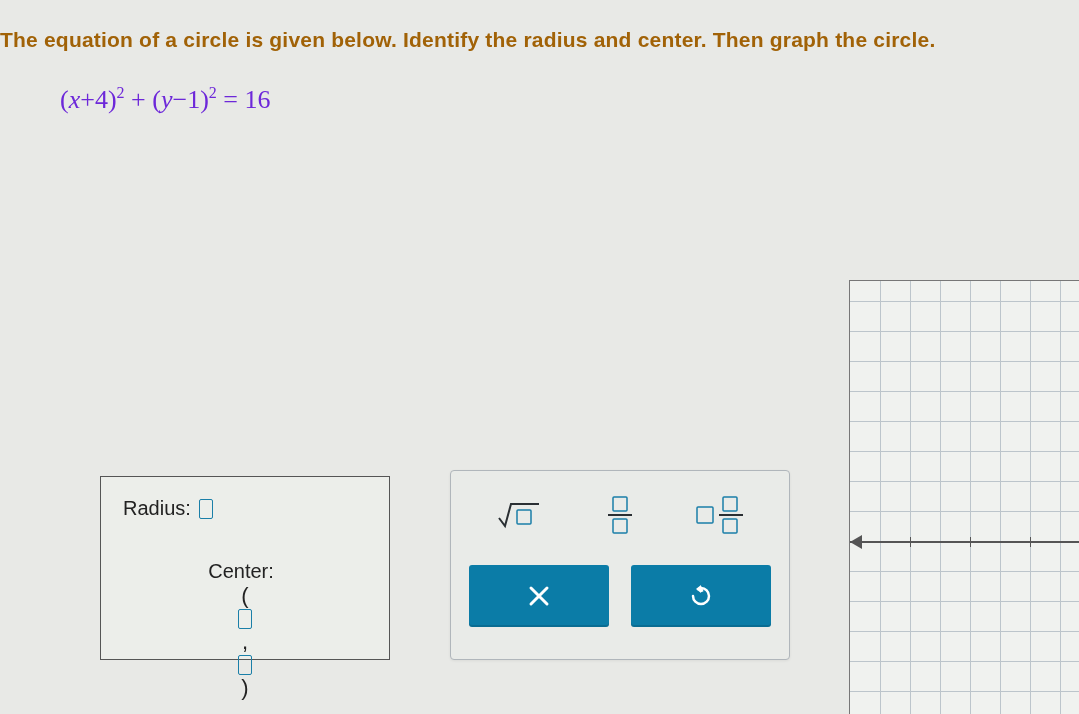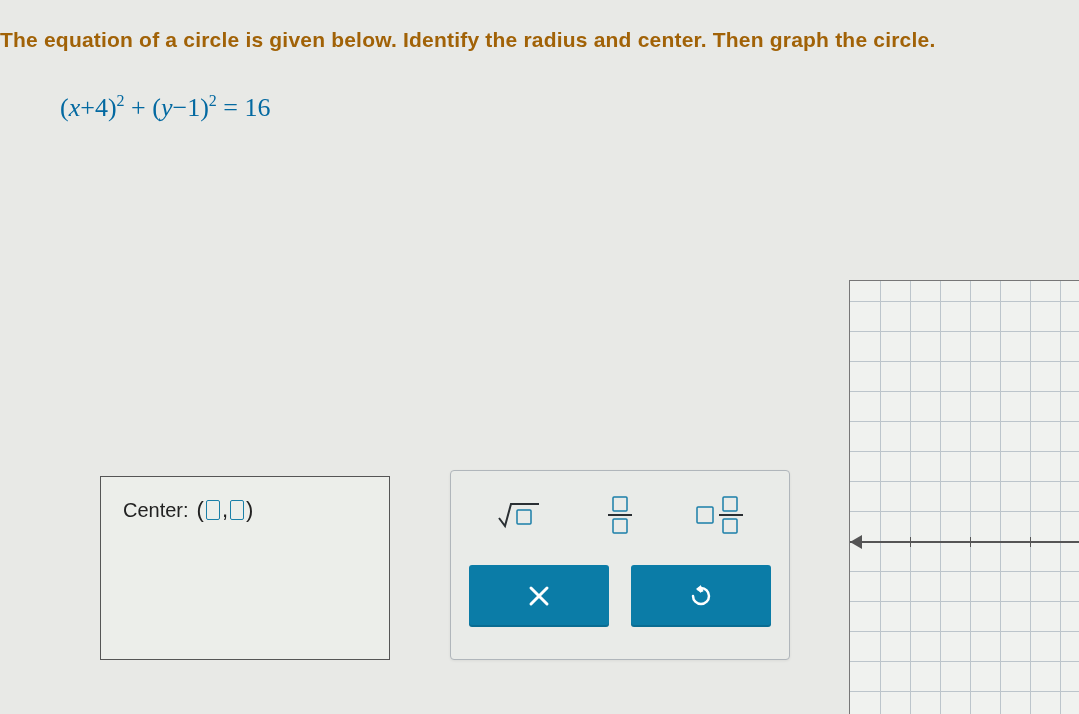--- a/index.html
+++ b/index.html
@@ -16,26 +16,26 @@
       position: absolute;
       top: 28px;
       left: 0px;
       font-size: 21px;
       font-weight: 600;
       color: #a16207;
       letter-spacing: 0.2px;
     }
     .equation {
       position: absolute;
-      top: 92px;
+      top: 84px;
       left: 60px;
       font-family: 'Times New Roman', serif;
       font-size: 26px;
       font-style: italic;
-      color: #0369a1;
+      color: #6d28d9;
     }
     .equation .paren { font-style: normal; }
     .equation sup { font-size: 16px; vertical-align: super; font-style: normal; }
     .equation .eq { font-style: normal; }
     .equation .num { font-style: normal; }
 
     .answer-box {
       position: absolute;
       left: 100px;
       top: 476px;
@@ -148,21 +148,25 @@
 </head>
 <body>
 
 <div class="question-text">The equation of a circle is given below. Identify the radius and center. Then graph the circle.</div>
 
 <div class="equation">
   <span class="paren">(</span><span>x</span><span class="num">+</span><span class="num">4</span><span class="paren">)</span><sup>2</sup><span class="eq"> + </span><span class="paren">(</span><span>y</span><span class="num">−</span><span class="num">1</span><span class="paren">)</span><sup>2</sup><span class="eq"> = </span><span class="num">16</span>
 </div>
 
 <div class="answer-box">
-  <div class="answer-row" style="margin-bottom:8px;">
+  <div class="answer-row">
+    <span class="answer-label">Radius:</span>
+    <span class="placeholder"></span>
+  </div>
+  <div class="answer-row" style="margin-bottom:8px;flex-direction:column;">
     <span class="answer-label">Center:</span>
     <span class="paren-text">(</span>
     <span class="placeholder" style="margin:0 2px;"></span>
     <span class="paren-text">, </span>
     <span class="placeholder" style="margin:0 2px;"></span>
     <span class="paren-text">)</span>
   </div>
 </div>
 
 <div class="tool-palette">

